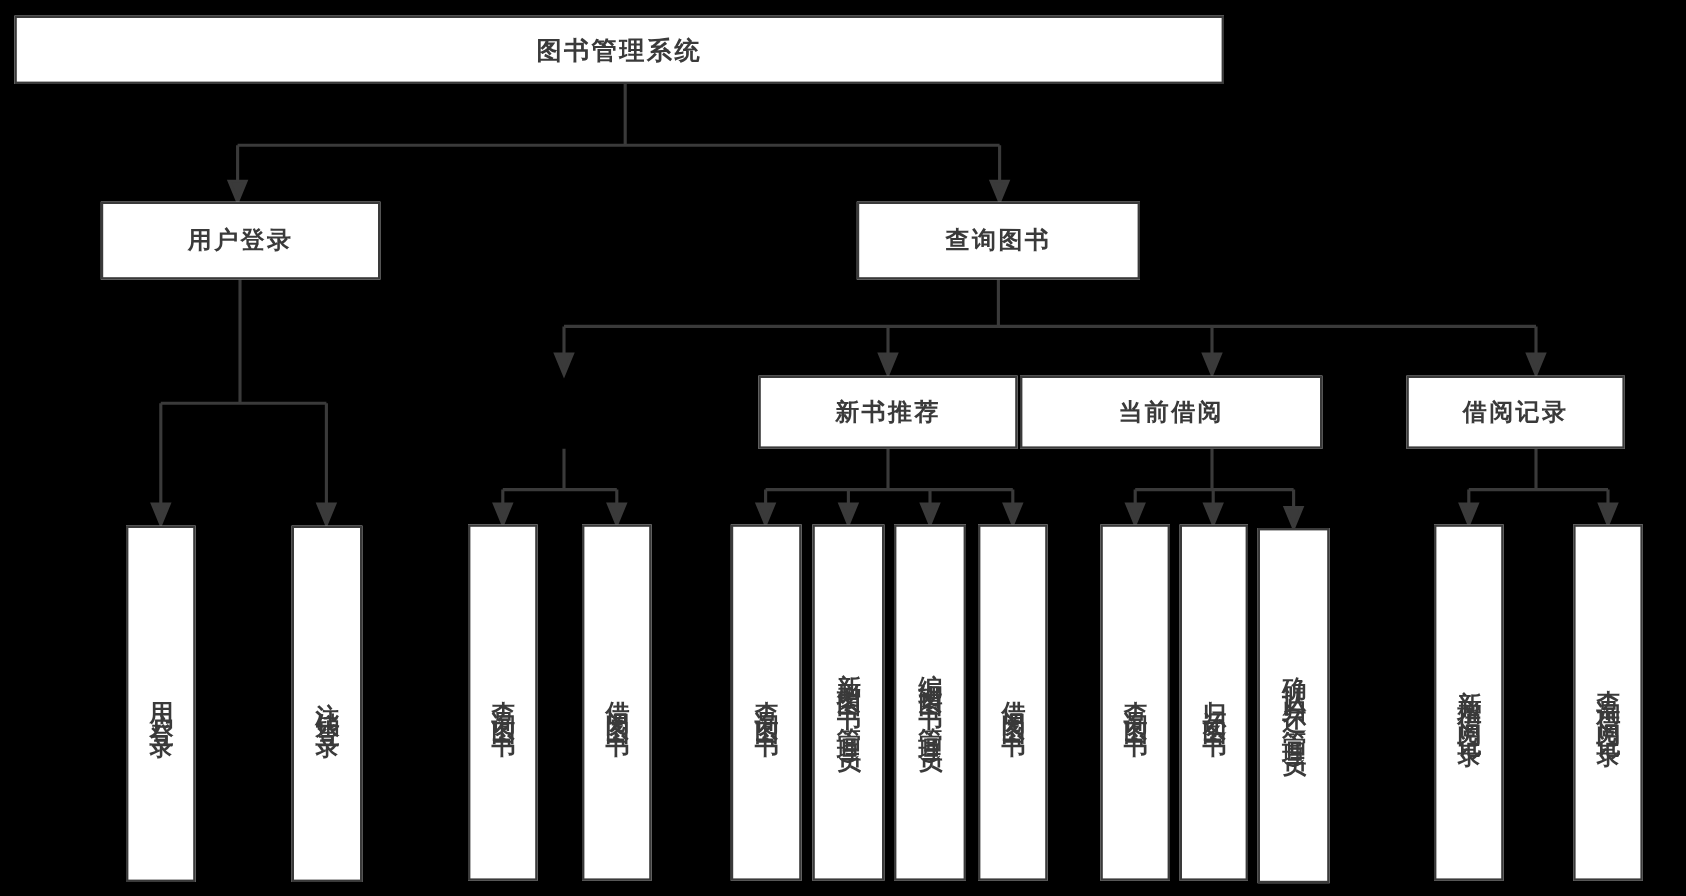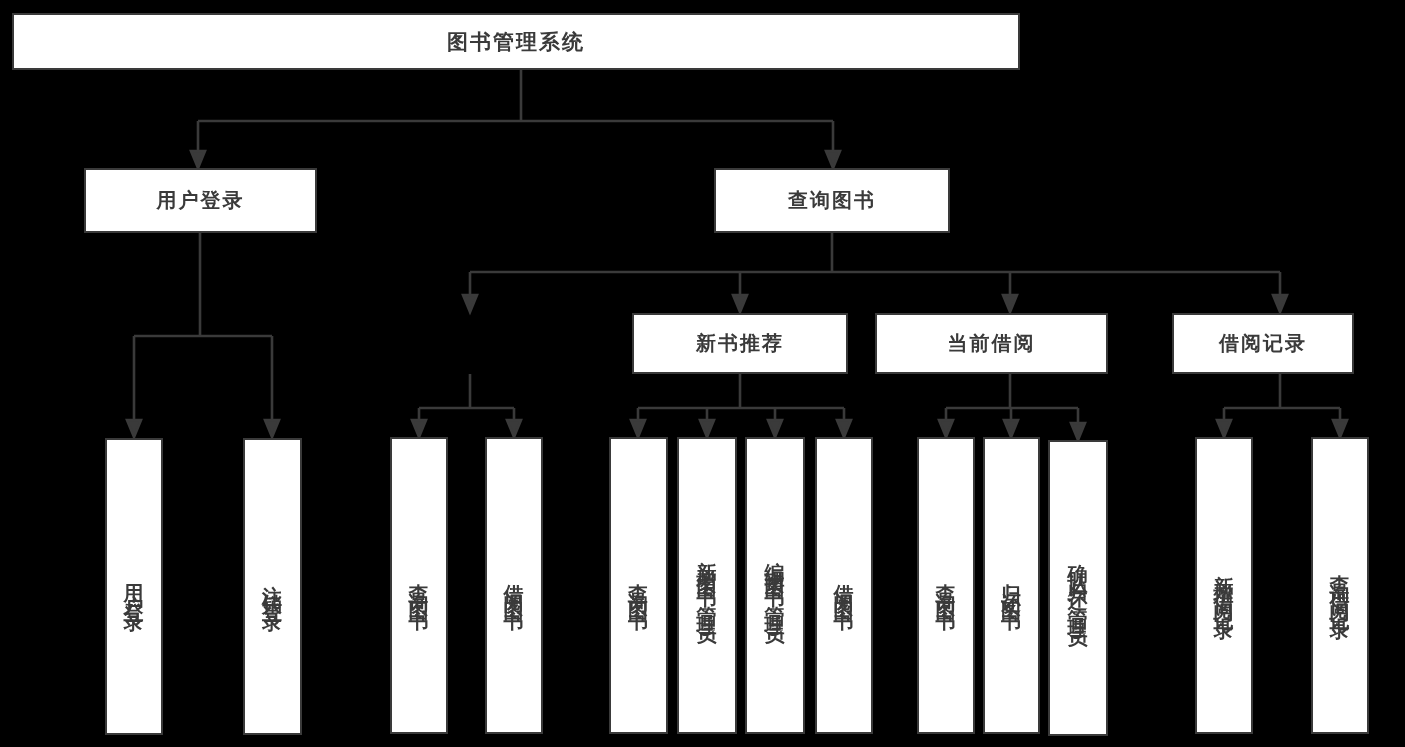--- a/index.html
+++ b/index.html
@@ -107,21 +107,21 @@
   <div class="node h" style="left:84px;top:168px;width:233px;height:65px">
     <span>用户登录</span>
   </div>
   <div class="node h" style="left:714px;top:168px;width:236px;height:65px">
     <span>查询图书</span>
   </div>
 
   <div class="node h" style="left:632px;top:313px;width:216px;height:61px">
     <span>新书推荐</span>
   </div>
-  <div class="node h" style="left:875px;top:313px;width:233px;height:61px">
+  <div class="node h" style="left:850px;top:313px;width:252px;height:61px">
     <span>当前借阅</span>
   </div>
   <div class="node h" style="left:1172px;top:313px;width:182px;height:61px">
     <span>借阅记录</span>
   </div>
 
   <div class="node v" style="left:105px;top:438px;width:58px;height:297px">
     <span class="vtext">用户登录</span>
   </div>
   <div class="node v" style="left:243px;top:438px;width:59px;height:297px">

